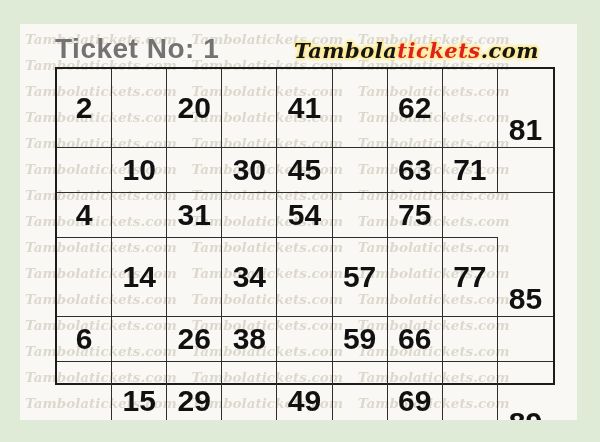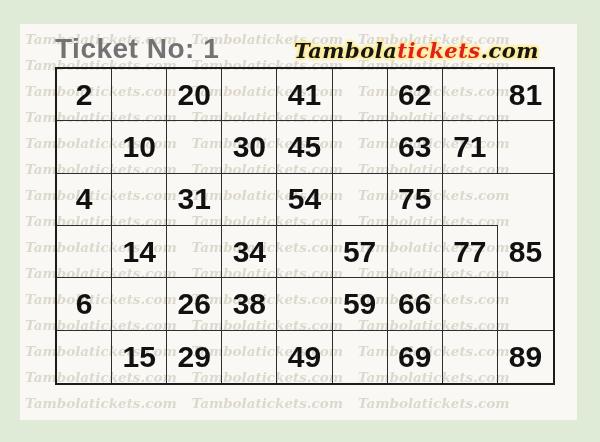--- a/index.html
+++ b/index.html
@@ -41,21 +41,21 @@
     display:grid; grid-template-rows:repeat(6, 1fr);
     border:2px solid #1c1c1c; box-sizing:border-box;
   }
   .row { display:grid; grid-template-columns:repeat(9, 1fr); }
   .cell {
     border-right:1.5px solid #2e2e2e;
     border-bottom:1.5px solid #2e2e2e;
     display:flex; align-items:center; justify-content:center;
     font-size:30px; font-weight:bold; color:#111;
   }
-  .cell:last-child { border-right:none; }
+  .cell:last-child { border-right:none;margin-top:44px; }
   .row:last-child .cell { border-bottom:none; }
 </style>
 </head>
 <body>
 
 <div class="frame">
   <div class="panel">
     <div class="watermark">Tambolatickets.com Tambolatickets.com Tambolatickets.com Tambolatickets.com Tambolatickets.com Tambolatickets.com Tambolatickets.com Tambolatickets.com Tambolatickets.com Tambolatickets.com Tambolatickets.com Tambolatickets.com Tambolatickets.com Tambolatickets.com Tambolatickets.com Tambolatickets.com Tambolatickets.com Tambolatickets.com Tambolatickets.com Tambolatickets.com Tambolatickets.com Tambolatickets.com Tambolatickets.com Tambolatickets.com Tambolatickets.com Tambolatickets.com Tambolatickets.com Tambolatickets.com Tambolatickets.com Tambolatickets.com Tambolatickets.com Tambolatickets.com Tambolatickets.com Tambolatickets.com Tambolatickets.com Tambolatickets.com Tambolatickets.com Tambolatickets.com Tambolatickets.com Tambolatickets.com Tambolatickets.com Tambolatickets.com Tambolatickets.com Tambolatickets.com Tambolatickets.com Tambolatickets.com Tambolatickets.com Tambolatickets.com Tambolatickets.com Tambolatickets.com Tambolatickets.com Tambolatickets.com Tambolatickets.com Tambolatickets.com Tambolatickets.com Tambolatickets.com Tambolatickets.com Tambolatickets.com Tambolatickets.com Tambolatickets.com Tambolatickets.com Tambolatickets.com Tambolatickets.com Tambolatickets.com Tambolatickets.com Tambolatickets.com Tambolatickets.com Tambolatickets.com Tambolatickets.com Tambolatickets.com Tambolatickets.com Tambolatickets.com Tambolatickets.com Tambolatickets.com Tambolatickets.com Tambolatickets.com Tambolatickets.com Tambolatickets.com Tambolatickets.com Tambolatickets.com Tambolatickets.com Tambolatickets.com Tambolatickets.com Tambolatickets.com Tambolatickets.com Tambolatickets.com Tambolatickets.com Tambolatickets.com Tambolatickets.com Tambolatickets.com Tambolatickets.com Tambolatickets.com Tambolatickets.com Tambolatickets.com Tambolatickets.com Tambolatickets.com Tambolatickets.com Tambolatickets.com Tambolatickets.com Tambolatickets.com Tambolatickets.com Tambolatickets.com Tambolatickets.com Tambolatickets.com Tambolatickets.com Tambolatickets.com Tambolatickets.com Tambolatickets.com Tambolatickets.com Tambolatickets.com </div>
 
     <div class="title">Ticket No: 1</div>

